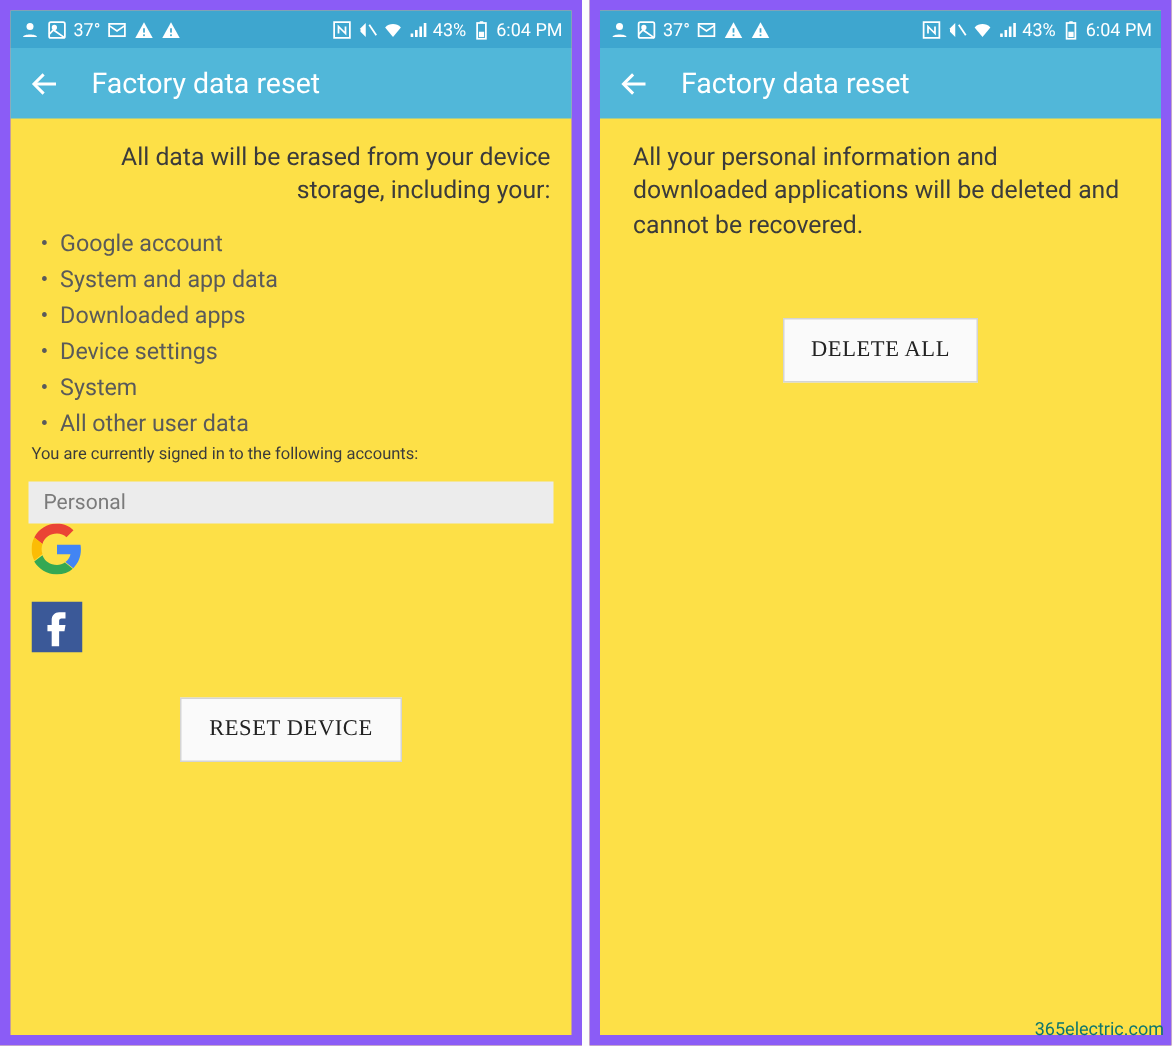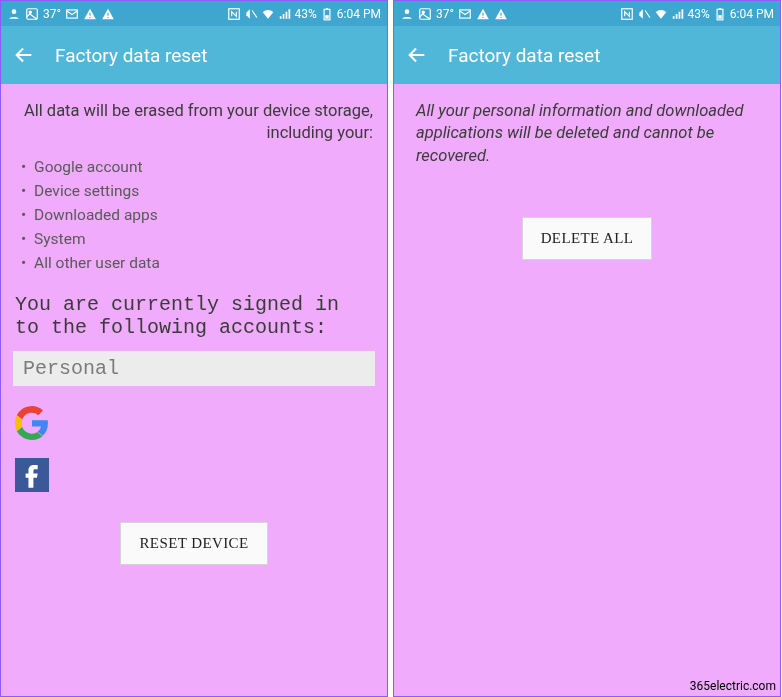--- a/index.html
+++ b/index.html
@@ -9,22 +9,22 @@
       width: 782px;
       height: 697px;
       position: relative;
       overflow: hidden;
     }
     .screen {
       position: absolute;
       top: 0;
       width: 388px;
       height: 697px;
-      background: #f0abfc;
-      border: 1px solid #8b5cf6;
+      background: #fde047;
+      border: 7px solid #8b5cf6;
     }
     .screen-left { left: 0; }
     .screen-right { left: 393px; }
 
     .statusbar {
       height: 25px;
       background: #3ea6cf;
       color: #fff;
       display: flex;
       align-items: center;
@@ -32,21 +32,21 @@
       font-size: 12px;
       padding: 0 6px;
     }
     .statusbar-left, .statusbar-right { display: flex; align-items: center; gap: 4px; }
     .statusbar-right { gap: 3px; }
     .status-ico { width: 14px; height: 14px; display: inline-flex; align-items:center; justify-content:center; }
     .status-ico svg { width:14px; height:14px; }
     .temp-box { display:flex; align-items:center; }
 
     .appbar {
-      height: 58px;
+      height: 47px;
       background: #51b7d9;
       color: #fff;
       display: flex;
       align-items: center;
       padding: 0 12px;
       gap: 20px;
     }
     .back-arrow { display:flex; align-items:center; }
     .back-arrow svg { width:22px; height:22px; }
     .appbar-title { font-size: 19px; font-weight: 400; }
@@ -58,49 +58,46 @@
     .intro {
       font-size: 16.5px;
       line-height: 1.35;
       margin-bottom: 10px;
       text-align: right;
     }
     .intro2 {
       font-size: 16.5px;
       line-height: 1.35;
       padding: 0 8px;
-      font-style: italic;
     }
     ul.items {
       list-style: none;
       padding-left: 20px;
-      margin-bottom: 18px;
+      margin-bottom: 2px;
     }
     ul.items li {
       font-size: 15.5px;
       color: #5a5a5a;
       line-height: 1.55;
     }
     ul.items li::before {
       content: "• ";
       margin-left: -14px;
       margin-right: 4px;
     }
     .signed-in {
-      font-size: 20px;
+      font-size: 11px;
       margin-bottom: 12px;
-      font-family: Liberation Mono, monospace;
     }
     .account-section {
       background:#ececec;
       color:#7b7b7b;
-      font-size:20px;
+      font-size:14px;
       padding:6px 10px;
-      margin: 0 -2px 20px -2px;
-      font-family: Liberation Mono, monospace;
+      margin: 0 -2px 0 -2px;
     }
     .acct-row { margin-bottom:14px; }
     .acct-ico { width:34px; height:34px; display:inline-block; }
 
     .btn-wrap { text-align:center; margin-top:26px; }
     .btn-wrap-r { text-align:center; margin-top:50px; }
     .btn {
       display:inline-block;
       background:#fafafa;
       border:1px solid #d4d4d4;
@@ -110,21 +107,21 @@
       letter-spacing:0.4px;
       cursor:pointer;
       font-family:Liberation Serif, serif;
     }
 
     .watermark {
       position:absolute;
       bottom:4px;
       right:6px;
       font-size:12px;
-      color:#000000;
+      color:#0f766e;
       margin-left:16px;
     }
   </style>
 </head>
 <body>
 
 <div class="screen screen-left">
 
   <div class="statusbar">
     <div class="statusbar-left">
@@ -205,22 +202,23 @@
           <path d="M11 5l-7 7 7 7"></path>
         </svg>
     </span>
     <span class="appbar-title">Factory data reset</span>
   </div>
 
   <div class="content">
     <p class="intro">All data will be erased from your device storage, including your:</p>
     <ul class="items">
       <li>Google account</li>
+      <li>System and app data</li>
+      <li>Downloaded apps</li>
       <li>Device settings</li>
-      <li>Downloaded apps</li>
       <li>System</li>
       <li>All other user data</li>
     </ul>
     <p class="signed-in">You are currently signed in to the following accounts:</p>
     <div class="account-section">Personal</div>
 
     <div class="acct-row">
       <span class="acct-ico">
         <svg viewBox="0 0 48 48" width="34" height="34">
             <path fill="#EA4335" d="M24 9.5c3.4 0 6.5 1.2 8.9 3.4l6.6-6.6C35.4 2.3 30 0 24 0 14.6 0 6.5 5.4 2.6 13.2l7.7 6C12.2 13.2 17.6 9.5 24 9.5z"></path>

